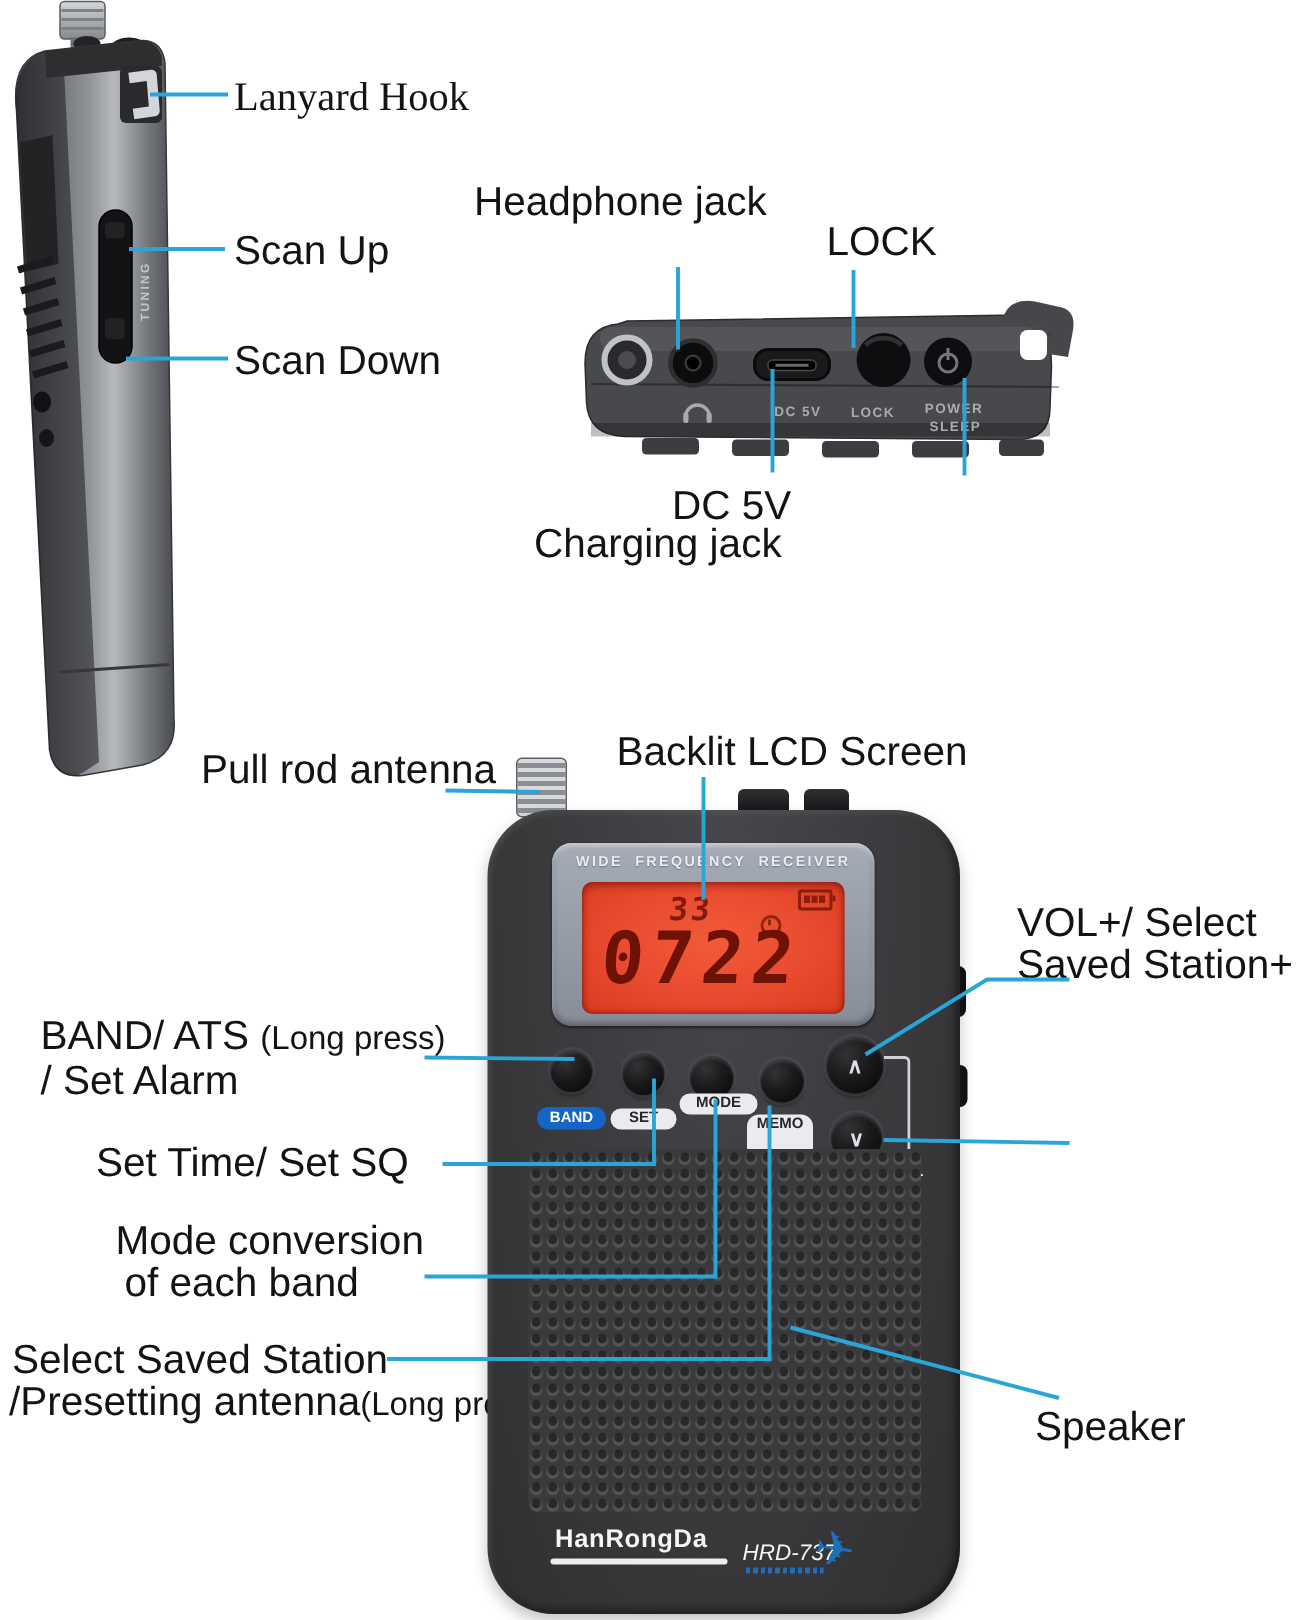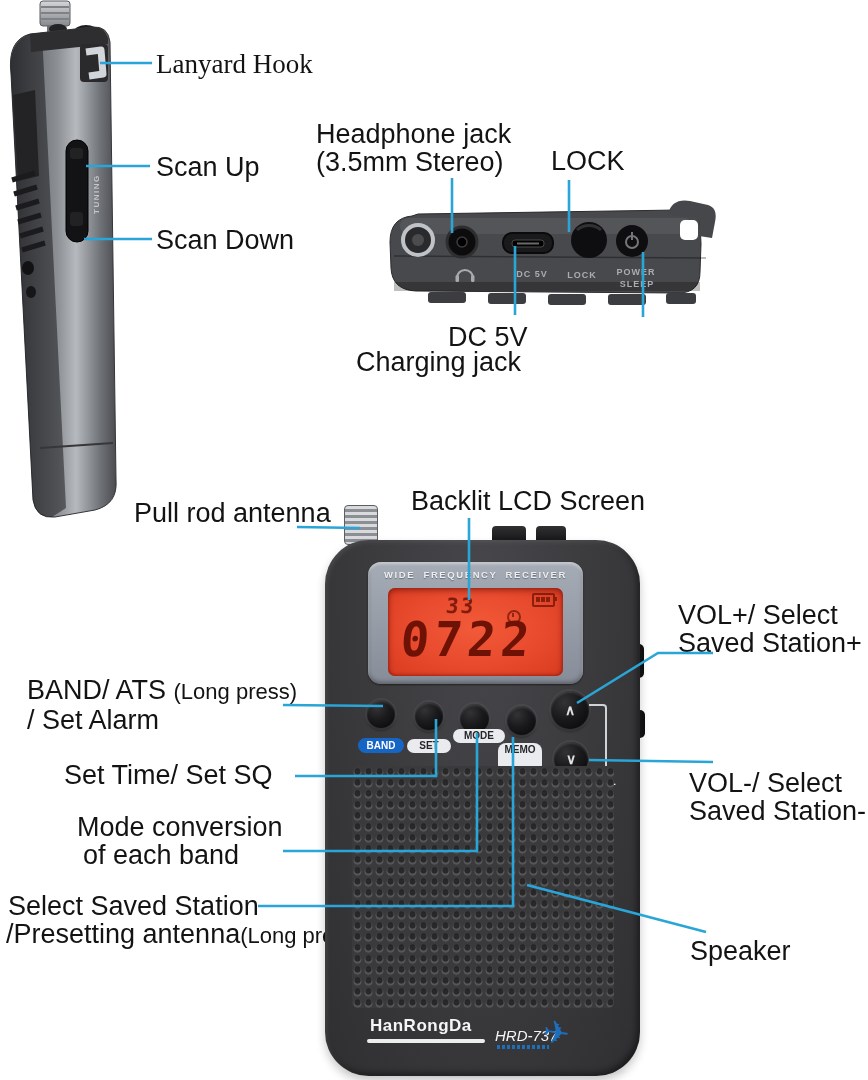--- a/index.html
+++ b/index.html
@@ -230,21 +230,20 @@
       <polyline points="527,885 706,932"></polyline>
     </g>
   </svg>
 
   <div class="lbl" style="left:156px;top:50px;font-family:Liberation Serif, serif;">Lanyard Hook</div>
   <div class="lbl" style="left:156px;top:153px;">Scan Up</div>
   <div class="lbl" style="left:156px;top:226px;">Scan Down</div>
 
   <div class="lbl" style="left:316px;top:120px;">
     <div>Headphone jack</div>
-    <div>(3.5mm Stereo)</div>
   </div>
   <div class="lbl" style="left:551px;top:147px;">LOCK</div>
   <div class="lbl" style="left:448px;top:323px;">DC 5V</div>
   <div class="lbl" style="left:356px;top:348px;">Charging jack</div>
 
   <div class="lbl" style="left:134px;top:499px;">Pull rod antenna</div>
   <div class="lbl" style="left:411px;top:487px;">Backlit LCD Screen</div>
 
   <div class="lbl" style="left:678px;top:601px;">
     <div>VOL+/ Select</div>
@@ -261,20 +260,16 @@
   <div class="lbl" style="left:77px;top:813px;">
     <div>Mode conversion</div>
     <div style="margin-left:6px;">of each band</div>
   </div>
 
   <div class="lbl" style="left:6px;top:892px;">
     <div style="margin-left:2px;">Select Saved Station</div>
     <div><span>/Presetting antenna</span><span class="small">(Long press)</span></div>
   </div>
 
-  <div class="lbl" style="left:689px;top:769px;">
-    <div>VOL-/ Select</div>
-    <div>Saved Station-</div>
-  </div>
 
   <div class="lbl" style="left:690px;top:937px;">Speaker</div>
 
 </div>
 
 </body></html>

